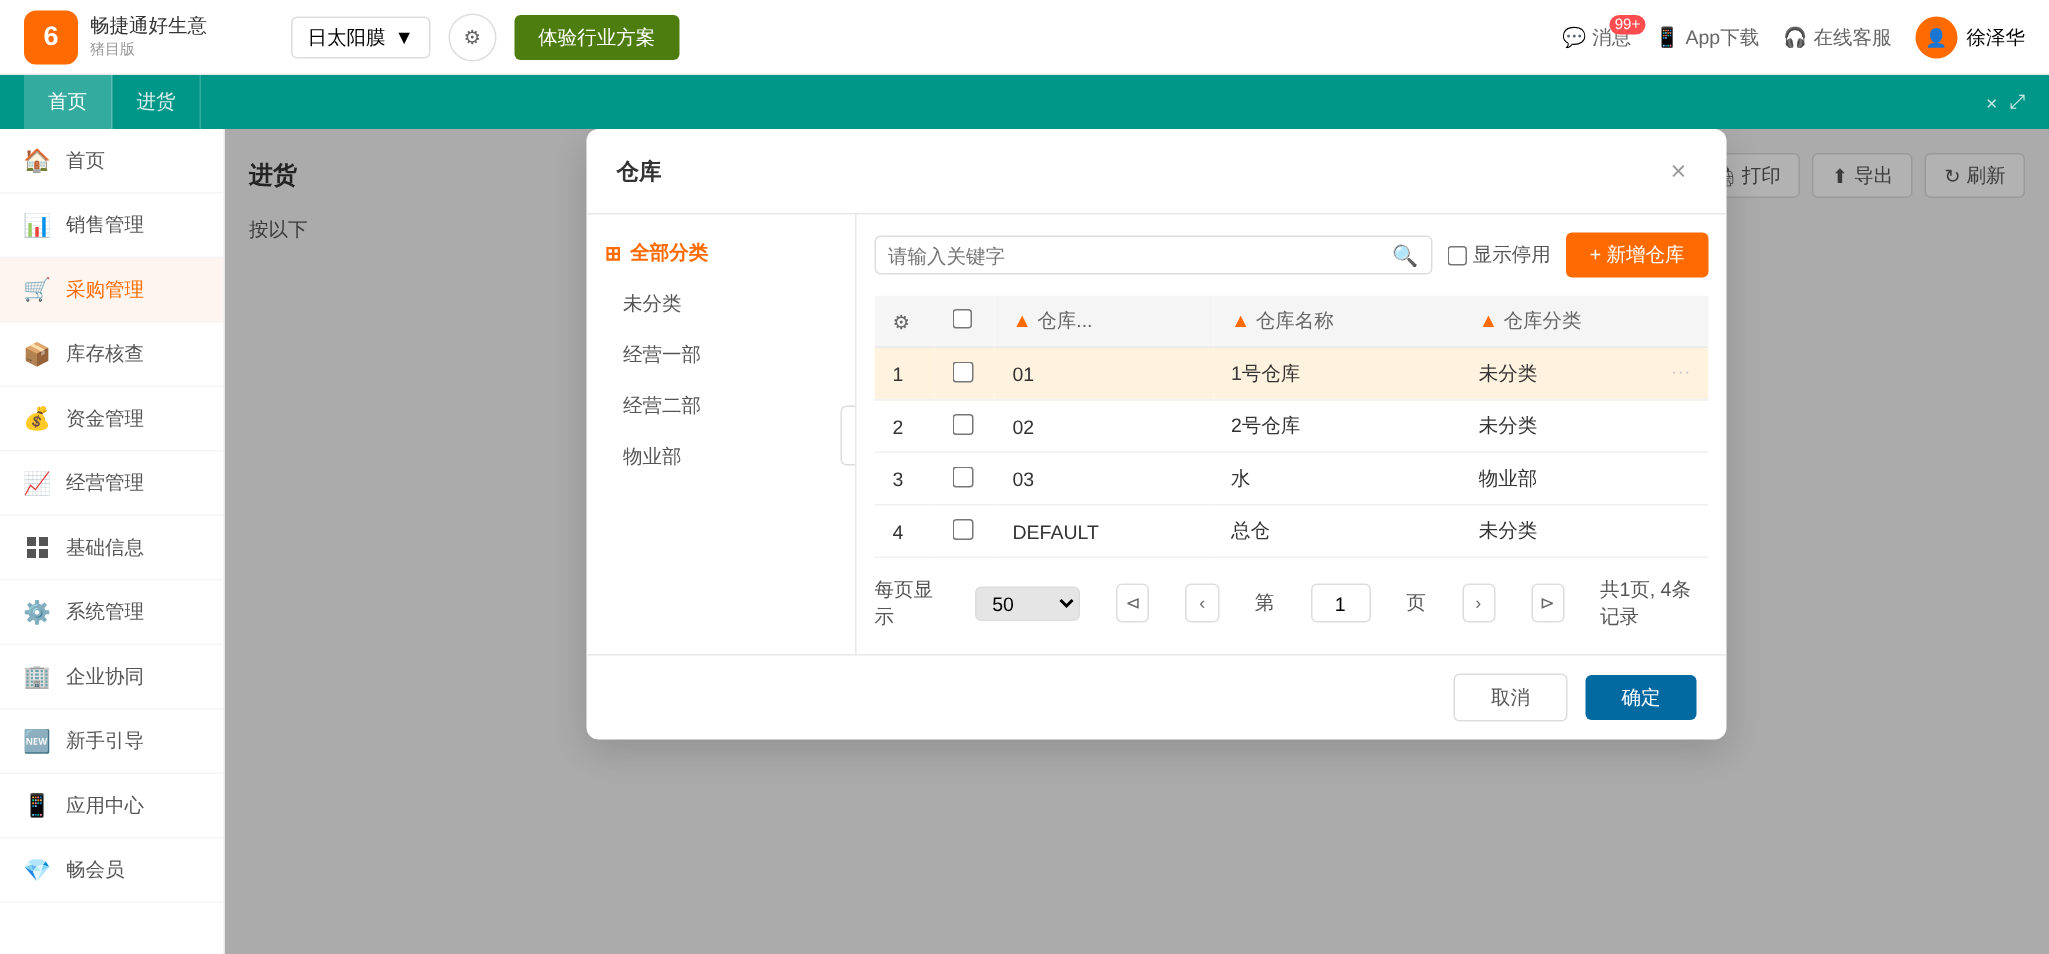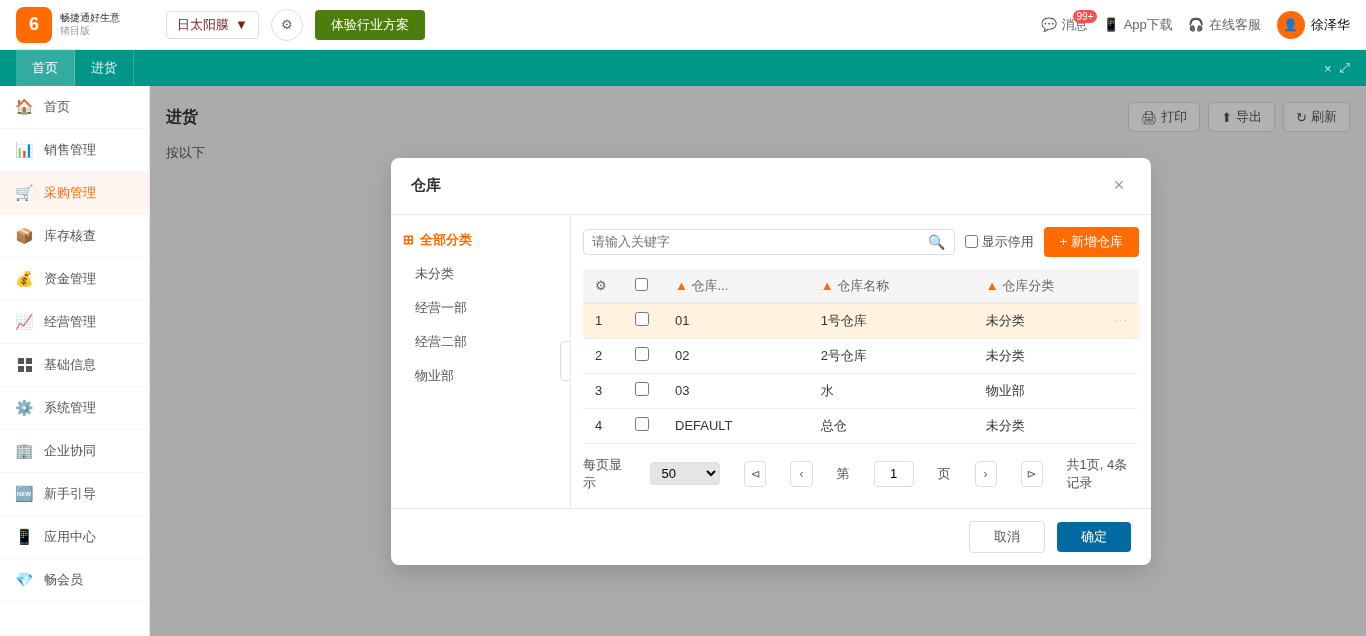--- a/index.html
+++ b/index.html
@@ -27,38 +27,39 @@
       background: #ff6b00;
       border-radius: 8px;
       display: flex;
       align-items: center;
       justify-content: center;
       color: white;
       font-weight: bold;
       font-size: 18px;
       margin-right: 8px;
     }
-    .logo-text { font-size: 10px; color: #333; line-height: 1.3; }
+    .logo-text { font-size: 13px; color: #333; line-height: 1.3; }
     .logo-sub { font-size: 10px; color: #999; }
     .header-center {
       flex: 1;
       display: flex;
       align-items: center;
       gap: 12px;
     }
     .store-selector {
       display: flex;
       align-items: center;
       border: 1px solid #ddd;
       border-radius: 4px;
       padding: 4px 10px;
       cursor: pointer;
       gap: 6px;
       font-size: 13px;
-      color: #7f1d1d;
+      color: #000000;
+      margin-left: 28px;
     }
     .gear-btn {
       width: 32px; height: 32px;
       border-radius: 50%;
       border: 1px solid #ddd;
       display: flex; align-items: center; justify-content: center;
       cursor: pointer; color: #666;
     }
     .trial-btn {
       background: #4d7c0f;
@@ -163,21 +164,21 @@
       background: #f5f5f5;
     }
 
     
     .overlay {
       position: absolute;
       top: 0; left: 0; right: 0; bottom: 0;
       background: rgba(0,0,0,0.3);
       z-index: 100;
       display: flex;
-      align-items: center;
+      align-items: flex-start;
       justify-content: center;
       padding-left: 26px;
     }
 
     
     .modal {
       background: #fff;
       border-radius: 8px;
       width: 760px;
       max-height: 560px;

